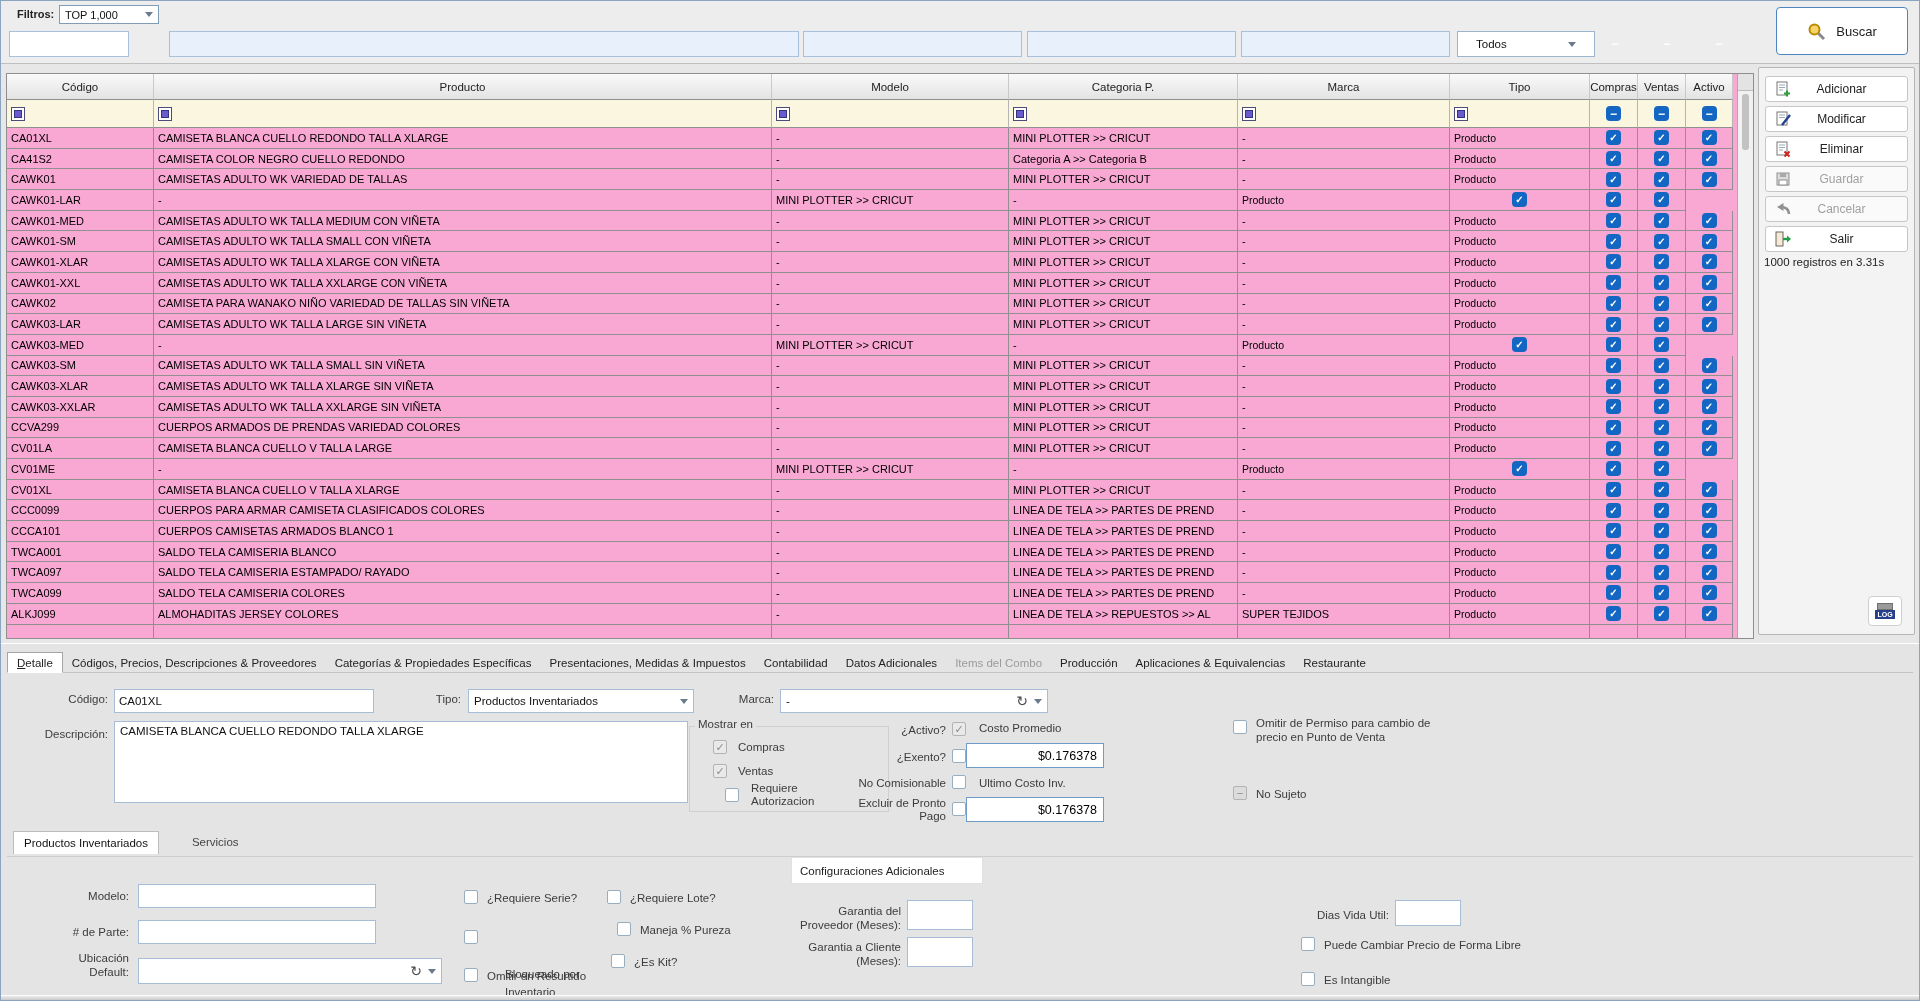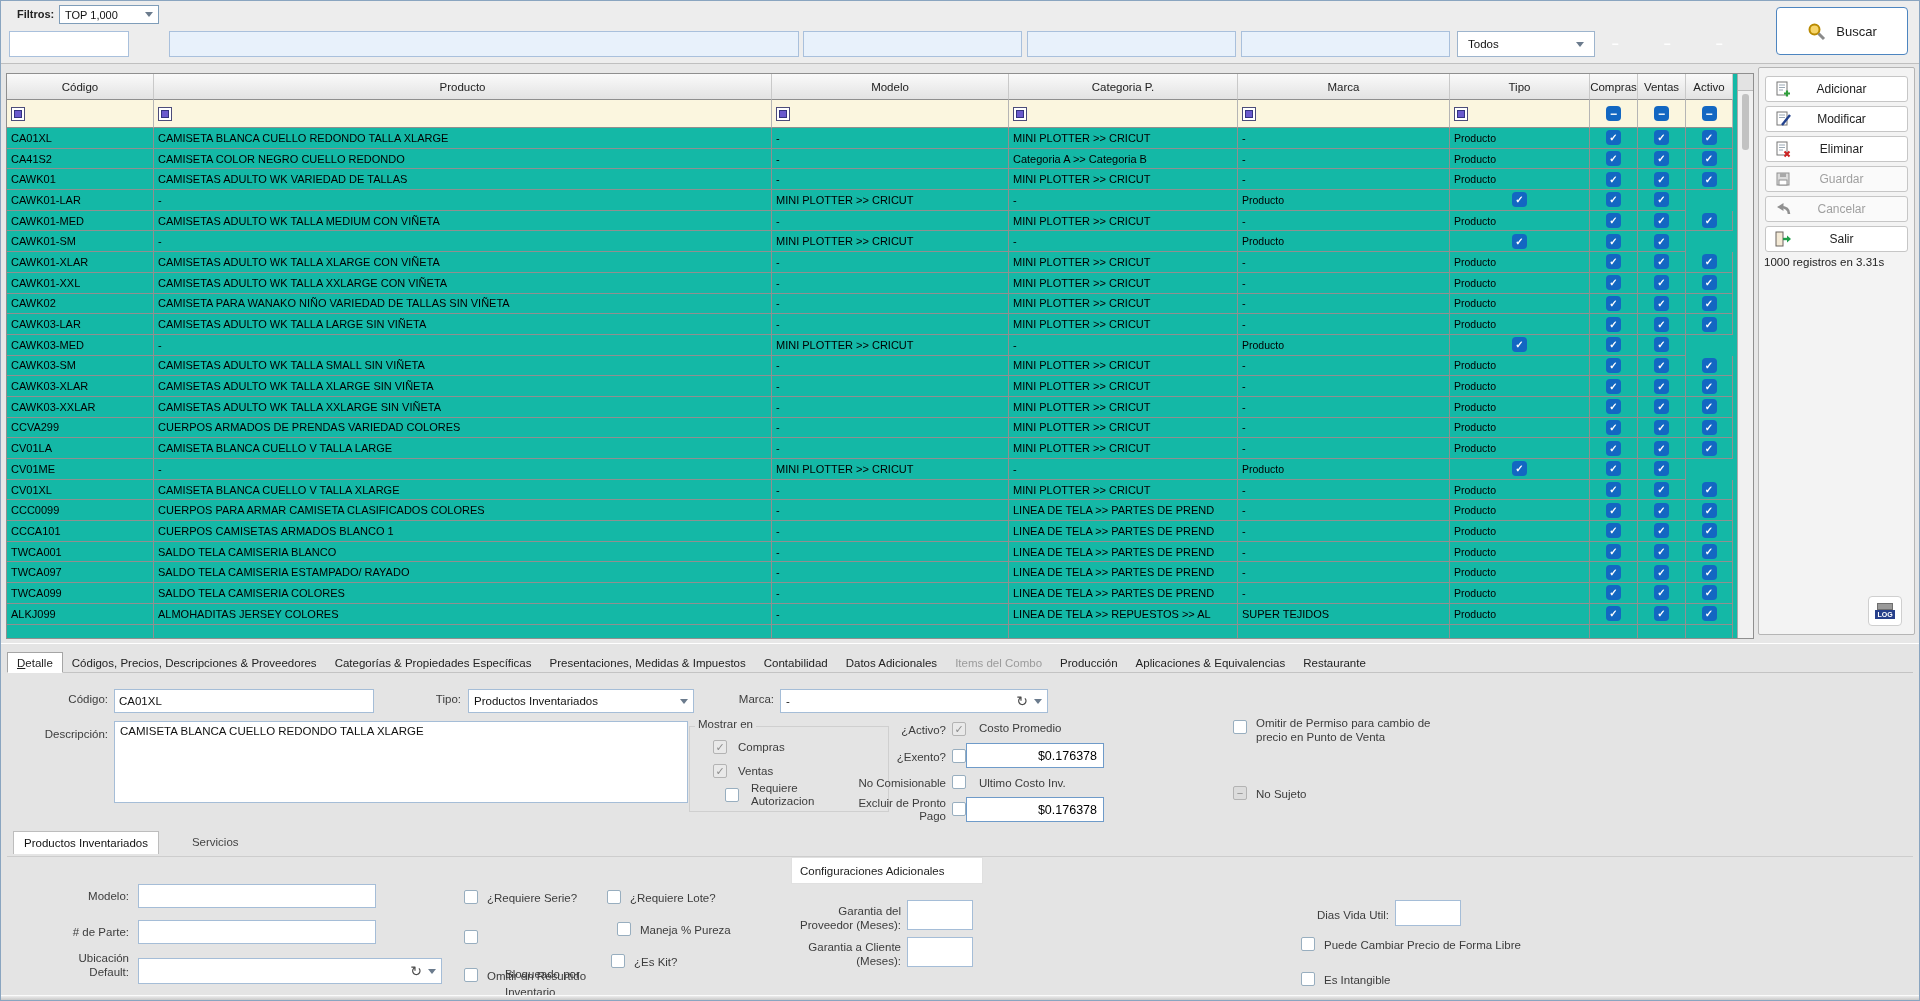--- a/index.html
+++ b/index.html
@@ -13,32 +13,32 @@
   .topbar { position:absolute; left:0; top:0; width:1920px; height:63px;
             background:#ededed; border-bottom:1px solid #bfbfbf; }
   .filtros-label { position:absolute; left:16px; top:7px; font-size:11px; font-weight:bold; color:#222; }
   .top-select { position:absolute; left:58px; top:4px; width:100px; height:19px;
     background:#fff; border:1px solid #7f9db9; font-size:11px; display:flex;
     align-items:center; justify-content:space-between; padding:0 5px; color:#111; }
   .f-input { position:absolute; top:30px; height:26px; background:#fff; border:1px solid #a9c0dc; }
   .f-input.blue { background:#e8f1fb; }
   .todos-select { position:absolute; left:1456px; top:30px; width:138px; height:26px;
     background:#fff; border:1px solid #9db4cd; font-size:11.5px; display:flex;
-    align-items:center; justify-content:space-between; padding:0 10px; color:#111; }
+    align-items:center; justify-content:space-between; padding:0 18px; color:#111; }
   .arrow-down { width:0; height:0; border-left:4px solid transparent; border-right:4px solid transparent;
     border-top:5px solid #6b7b8d; display:inline-block; }
   .tri-cb { position:absolute; top:33px; width:20px; height:20px; border-radius:5px;
     color:#fff; display:flex; align-items:center; justify-content:center;
     font-weight:bold; font-size:12px; }
   .buscar-btn { position:absolute; left:1775px; top:6px; width:132px; height:48px;
     background:#fff; border:1px solid #4d85c0; border-radius:4px; display:flex;
     align-items:center; justify-content:center; gap:10px; font-size:13px; color:#222; cursor:pointer; }
   
   .table-wrap { position:absolute; left:5px; top:72px; width:1748px; height:566px;
-    background:#14b8a6; border:1px solid #8f8f8f; overflow:hidden; }
+    background:#f9a8d4; border:1px solid #8f8f8f; overflow:hidden; }
   .tgrid { display:grid; grid-template-columns:147px 618px 237px 229px 212px 140px 48px 48px 47px; }
   .thead { height:26px; }
   .thead .hcell { background:linear-gradient(#fafafa,#e3e3e3); border-right:1px solid #c9c9c9;
     border-bottom:1px solid #8f8f8f; font-size:11.5px; color:#222; display:flex;
     align-items:center; justify-content:center; }
   .tfilter { height:28px; }
   .tfilter .fcell { background:#fbf6df; border-right:1px solid #b5b5b5; border-bottom:1px solid #8f8f8f;
     display:flex; align-items:center; padding-left:4px; }
   .tfilter .fcell.check { justify-content:center; padding-left:0; }
   .funnel { width:14px; height:14px; border:1px solid #4c4c7a; background:#fff;
@@ -274,20 +274,21 @@
         </div>
         <div class="tcell check">
           <div class="bluecb check" style="background: rgb(19, 103, 194);"></div>
         </div>
         <div class="tcell check">
           <div class="bluecb check" style="background: rgb(19, 103, 194);"></div>
         </div>
       </div>
       <div class="tgrid trow">
         <div class="tcell">CAWK01-SM</div>
+        <div class="tcell">CAMISETAS ADULTO WK TALLA SMALL CON VIÑETA</div>
         <div class="tcell">-</div>
         <div class="tcell">MINI PLOTTER &gt;&gt; CRICUT</div>
         <div class="tcell">-</div>
         <div class="tcell tipo">Producto</div>
         <div class="tcell check">
           <div class="bluecb check" style="background: rgb(19, 103, 194);"></div>
         </div>
         <div class="tcell check">
           <div class="bluecb check" style="background: rgb(19, 103, 194);"></div>
         </div>

